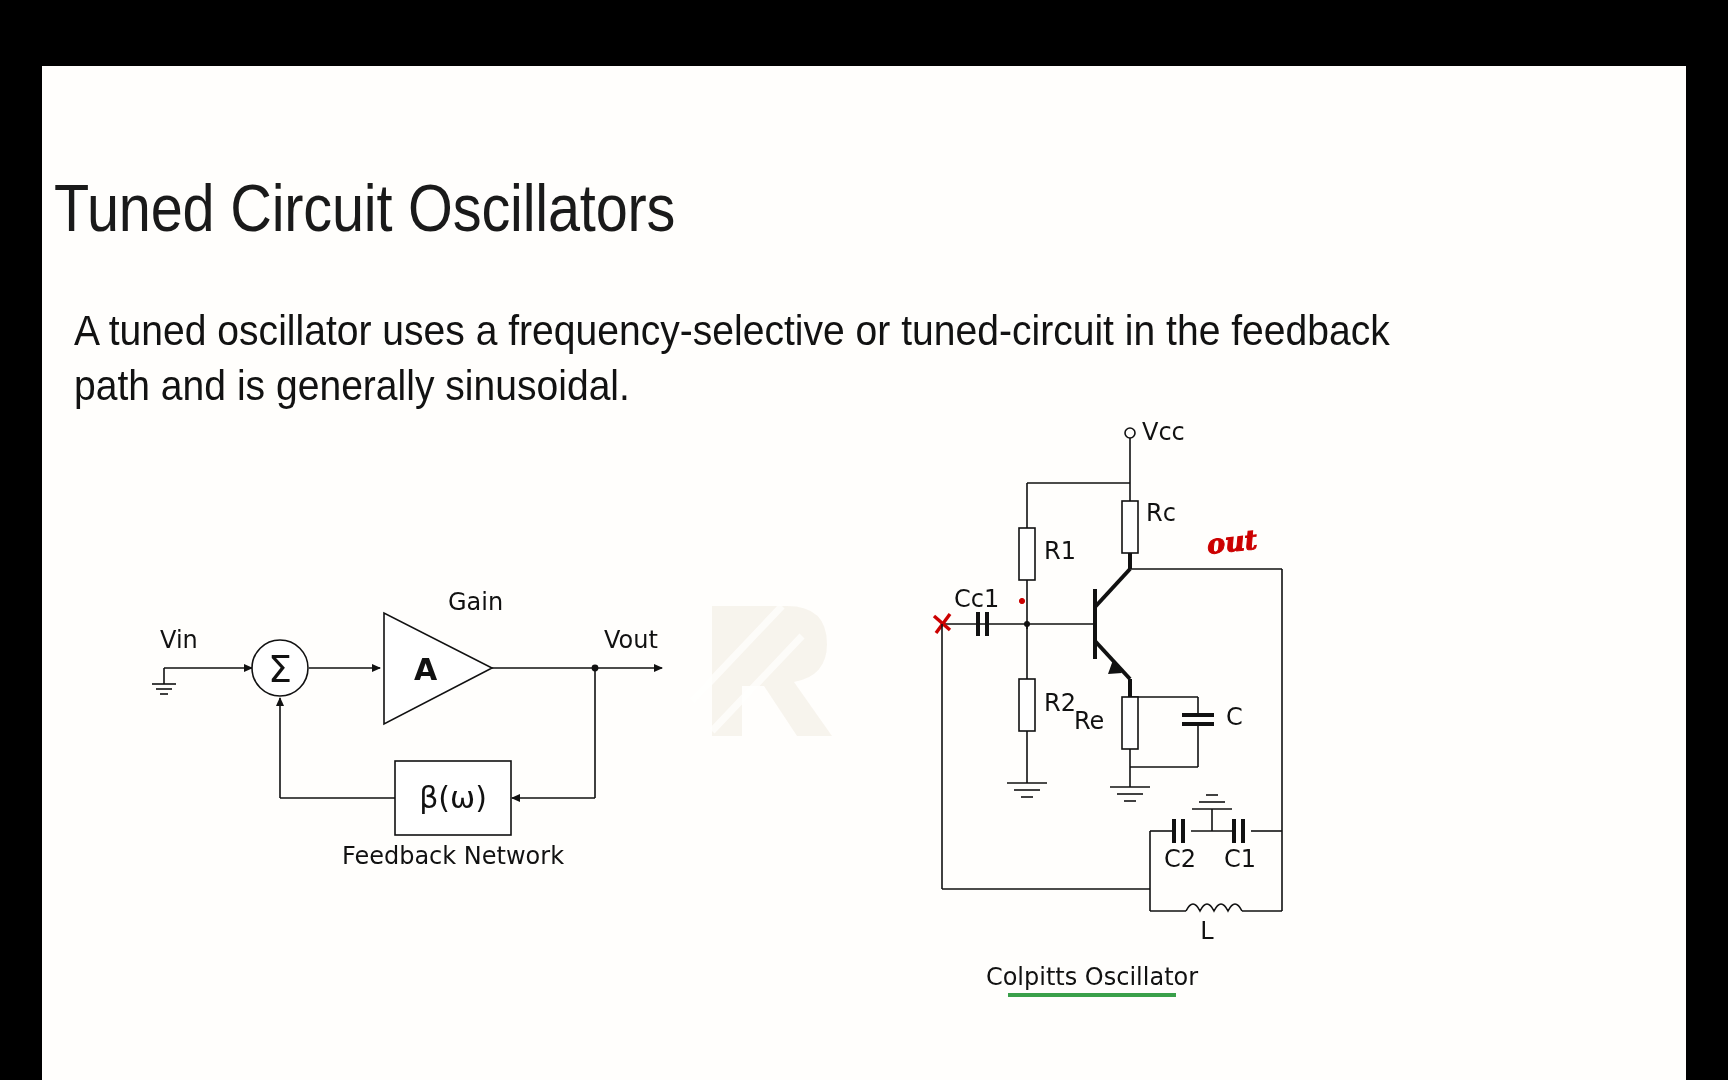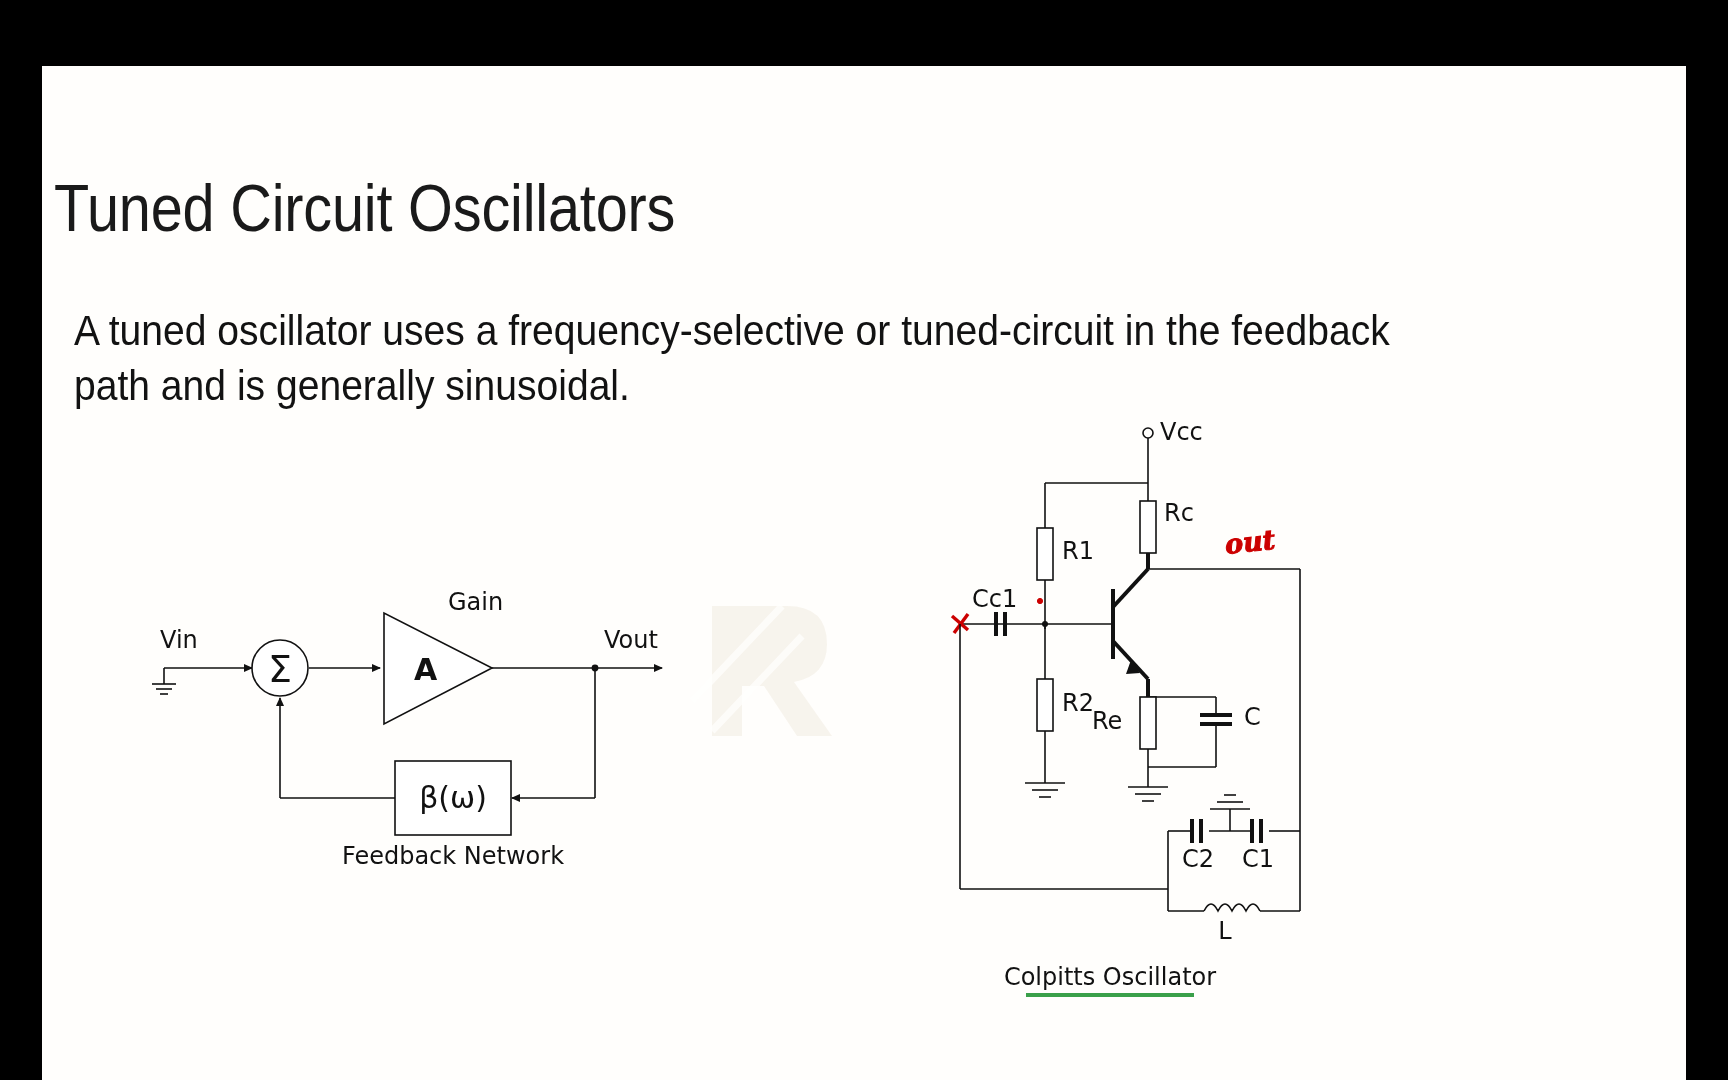--- a/index.html
+++ b/index.html
@@ -72,21 +72,21 @@
   .figure {
     position: absolute;
   }
   #block-diagram {
     left: 110px;
     top: 530px;
     width: 560px;
     height: 320px;
   }
   #colpitts-figure {
-    left: 858px;
+    left: 840px;
     top: 345px;
     width: 420px;
     height: 550px;
   }
   svg { display: block; overflow: visible; }
   .sk { stroke: #111; fill: none; stroke-width: 1.6; }
   .sk-thick { stroke: #111; fill: none; stroke-width: 4; }
   .sk-fill { fill: #111; stroke: none; }
   .sk-box { stroke: #111; fill: #ffffff; stroke-width: 1.6; }
   .lbl-big {

